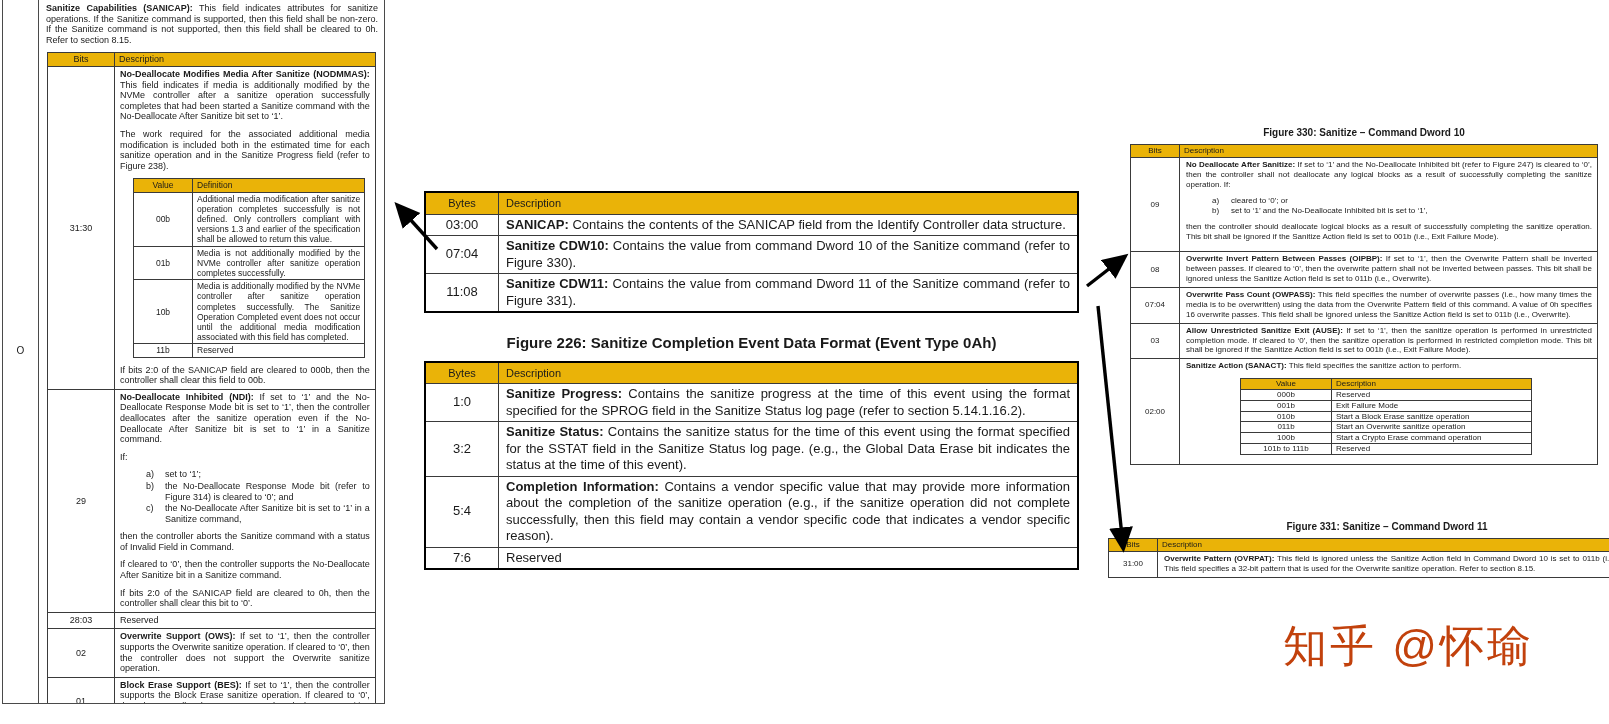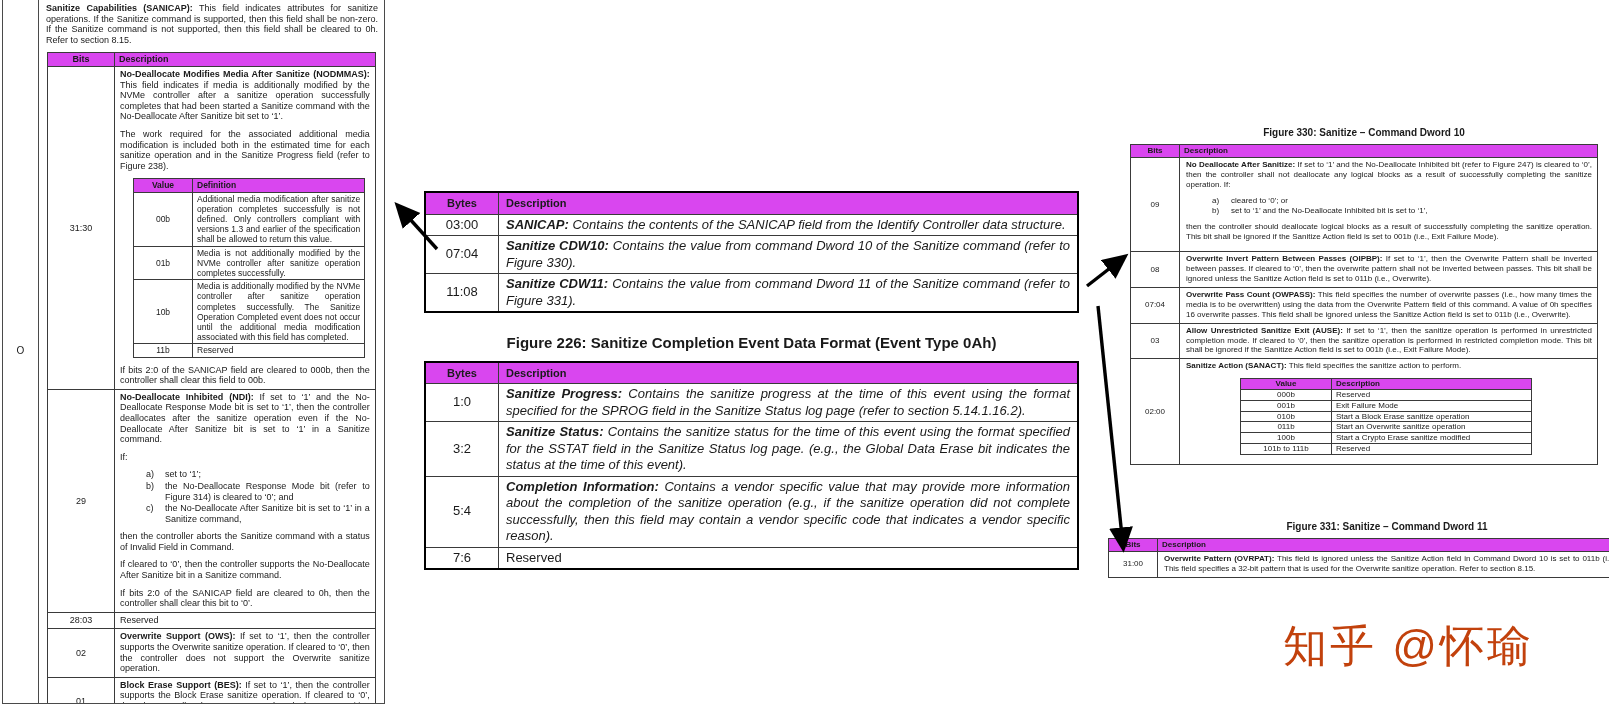--- a/index.html
+++ b/index.html
@@ -4,21 +4,21 @@
 <style>
   html,body{margin:0;padding:0;}
   body{
     width:1609px;height:724px;position:relative;overflow:hidden;
     background:#ffffff;color:#1a1a1a;
     font-family:"Liberation Sans",sans-serif;
   }
   
   table.t{border-collapse:collapse;}
   table.t th,table.t td{border:1px solid #3a3a3a;vertical-align:middle;}
-  table.t th{background:#d946ef;font-weight:bold;text-align:left;}
+  table.t th{background:#eab308;font-weight:normal;text-align:left;}
   .lead{font-weight:bold;}
   .just{text-align:justify;}
   .p{margin:0 0 7px 0;}
   .p:last-child{margin-bottom:0;}
   .li{display:flex;gap:7px;padding-left:26px;margin:0 0 1px 0;}
   .li .m{flex:0 0 12px;}
 
   
   .panel-left{
     position:absolute;left:2px;top:0;width:381px;height:703px;
@@ -35,21 +35,21 @@
   .inner-table th,.inner-table td{padding:1px 4px;}
   .inner-table .c-val{width:50px;text-align:center;}
 
   
   .panel-mid{position:absolute;left:424px;top:191px;width:655px;font-size:13px;line-height:16.5px;}
   .fig-title-mid{font-size:15px;font-weight:bold;text-align:center;margin:0 0 9px 0;}
   .mid-table{width:100%;border:2px solid #000;margin-bottom:22px;}
   .mid-table th,.mid-table td{border:1px solid #000;padding:2px 7px;}
   .mid-table th{font-size:11px;}
   .mid-table .c-bytes{width:58px;text-align:center;}
-  .mid-table td.dsc{text-align:justify;font-style:italic;}
+  .mid-table td.dsc{text-align:justify;}
 
   
   .panel-r330{position:absolute;left:1130px;top:128px;width:468px;font-size:8px;line-height:9.9px;}
   .panel-r331{position:absolute;left:1108px;top:522px;width:558px;font-size:8px;line-height:9.9px;}
   .fig-title-sm{font-size:10px;font-weight:bold;text-align:center;margin:0 0 6px 0;}
   .r-table{width:100%;}
   .r-table th,.r-table td{padding:1px 4px;}
   .r-table .c-bits{width:40px;text-align:center;}
   .r-table td.desc{padding:2px 5px 3px 6px;vertical-align:top;text-align:justify;}
   .r-table .p{margin:0 0 6px 0;}
@@ -271,21 +271,21 @@
               <tr>
                 <td class="c-val">010b</td>
                 <td>Start a Block Erase sanitize operation</td>
               </tr>
               <tr>
                 <td class="c-val">011b</td>
                 <td>Start an Overwrite sanitize operation</td>
               </tr>
               <tr>
                 <td class="c-val">100b</td>
-                <td>Start a Crypto Erase sanitize modified</td>
+                <td>Start a Crypto Erase command operation</td>
               </tr>
               <tr>
                 <td class="c-val">101b to 111b</td>
                 <td>Reserved</td>
               </tr>
             </tbody>
           </table>
         </td>
       </tr>
     </tbody>

